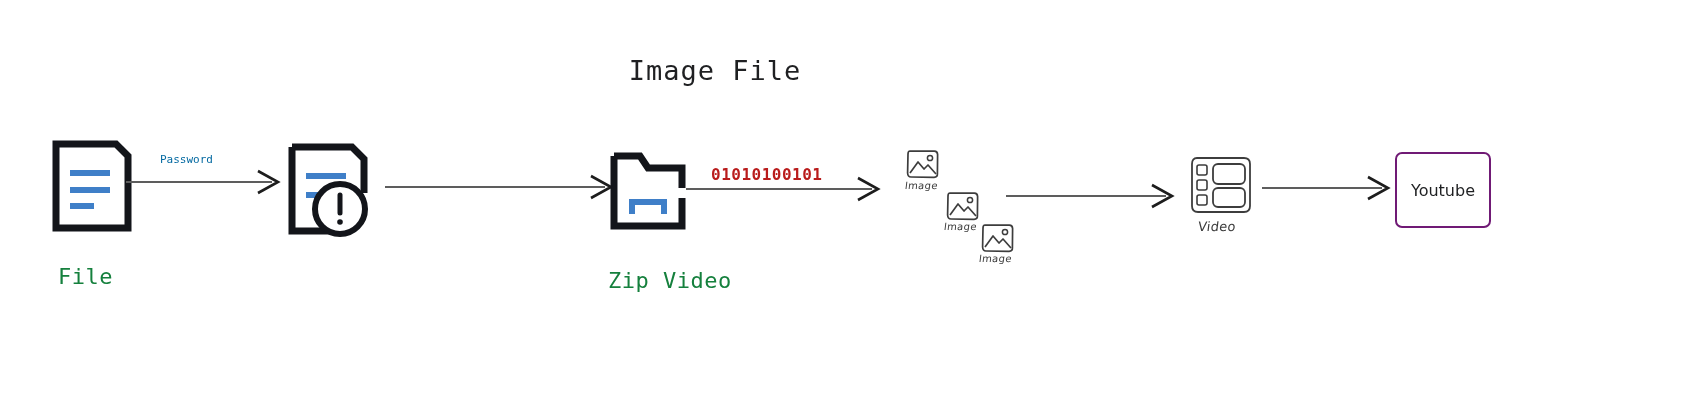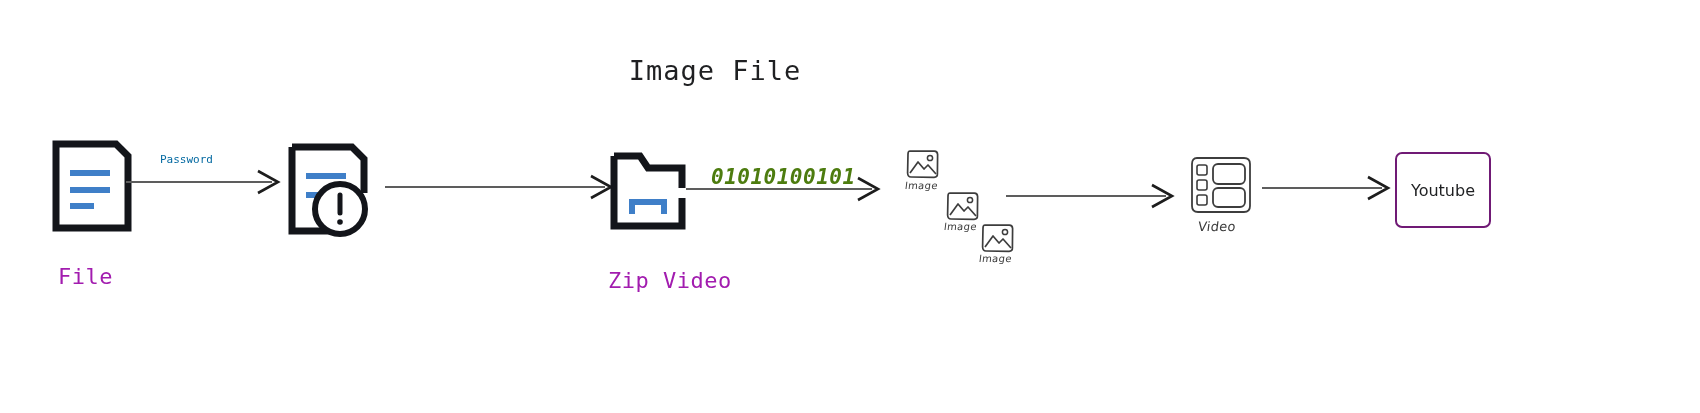--- a/index.html
+++ b/index.html
@@ -21,37 +21,36 @@
     font-size:27px;
     color:#1f2022;
     letter-spacing:1px;
     white-space:pre;
   }
 
   
   .node-label{
     font-family:"DejaVu Sans Mono", monospace;
     font-size:22px;
-    color:#a21caf;
+    color:#15803d;
     white-space:pre;
     letter-spacing:0.5px;
   }
   
   .edge-label{
     font-family:"DejaVu Sans Mono", monospace;
     font-size:11px;
     color:#0369a1;
     white-space:pre;
   }
   .edge-label.binary{
-    font-size:21px;
-    color:#4d7c0f;
+    font-size:16px;
+    color:#b91c1c;
     font-weight:bold;
     letter-spacing:0.5px;
-    font-style:italic;
   }
   
   .hand-label{
     font-family:"DejaVu Sans", sans-serif;
     font-size:10px;
     color:#3b3b3b;
     white-space:pre;
     letter-spacing:0.3px;
     transform:skewX(-7deg);
   }

